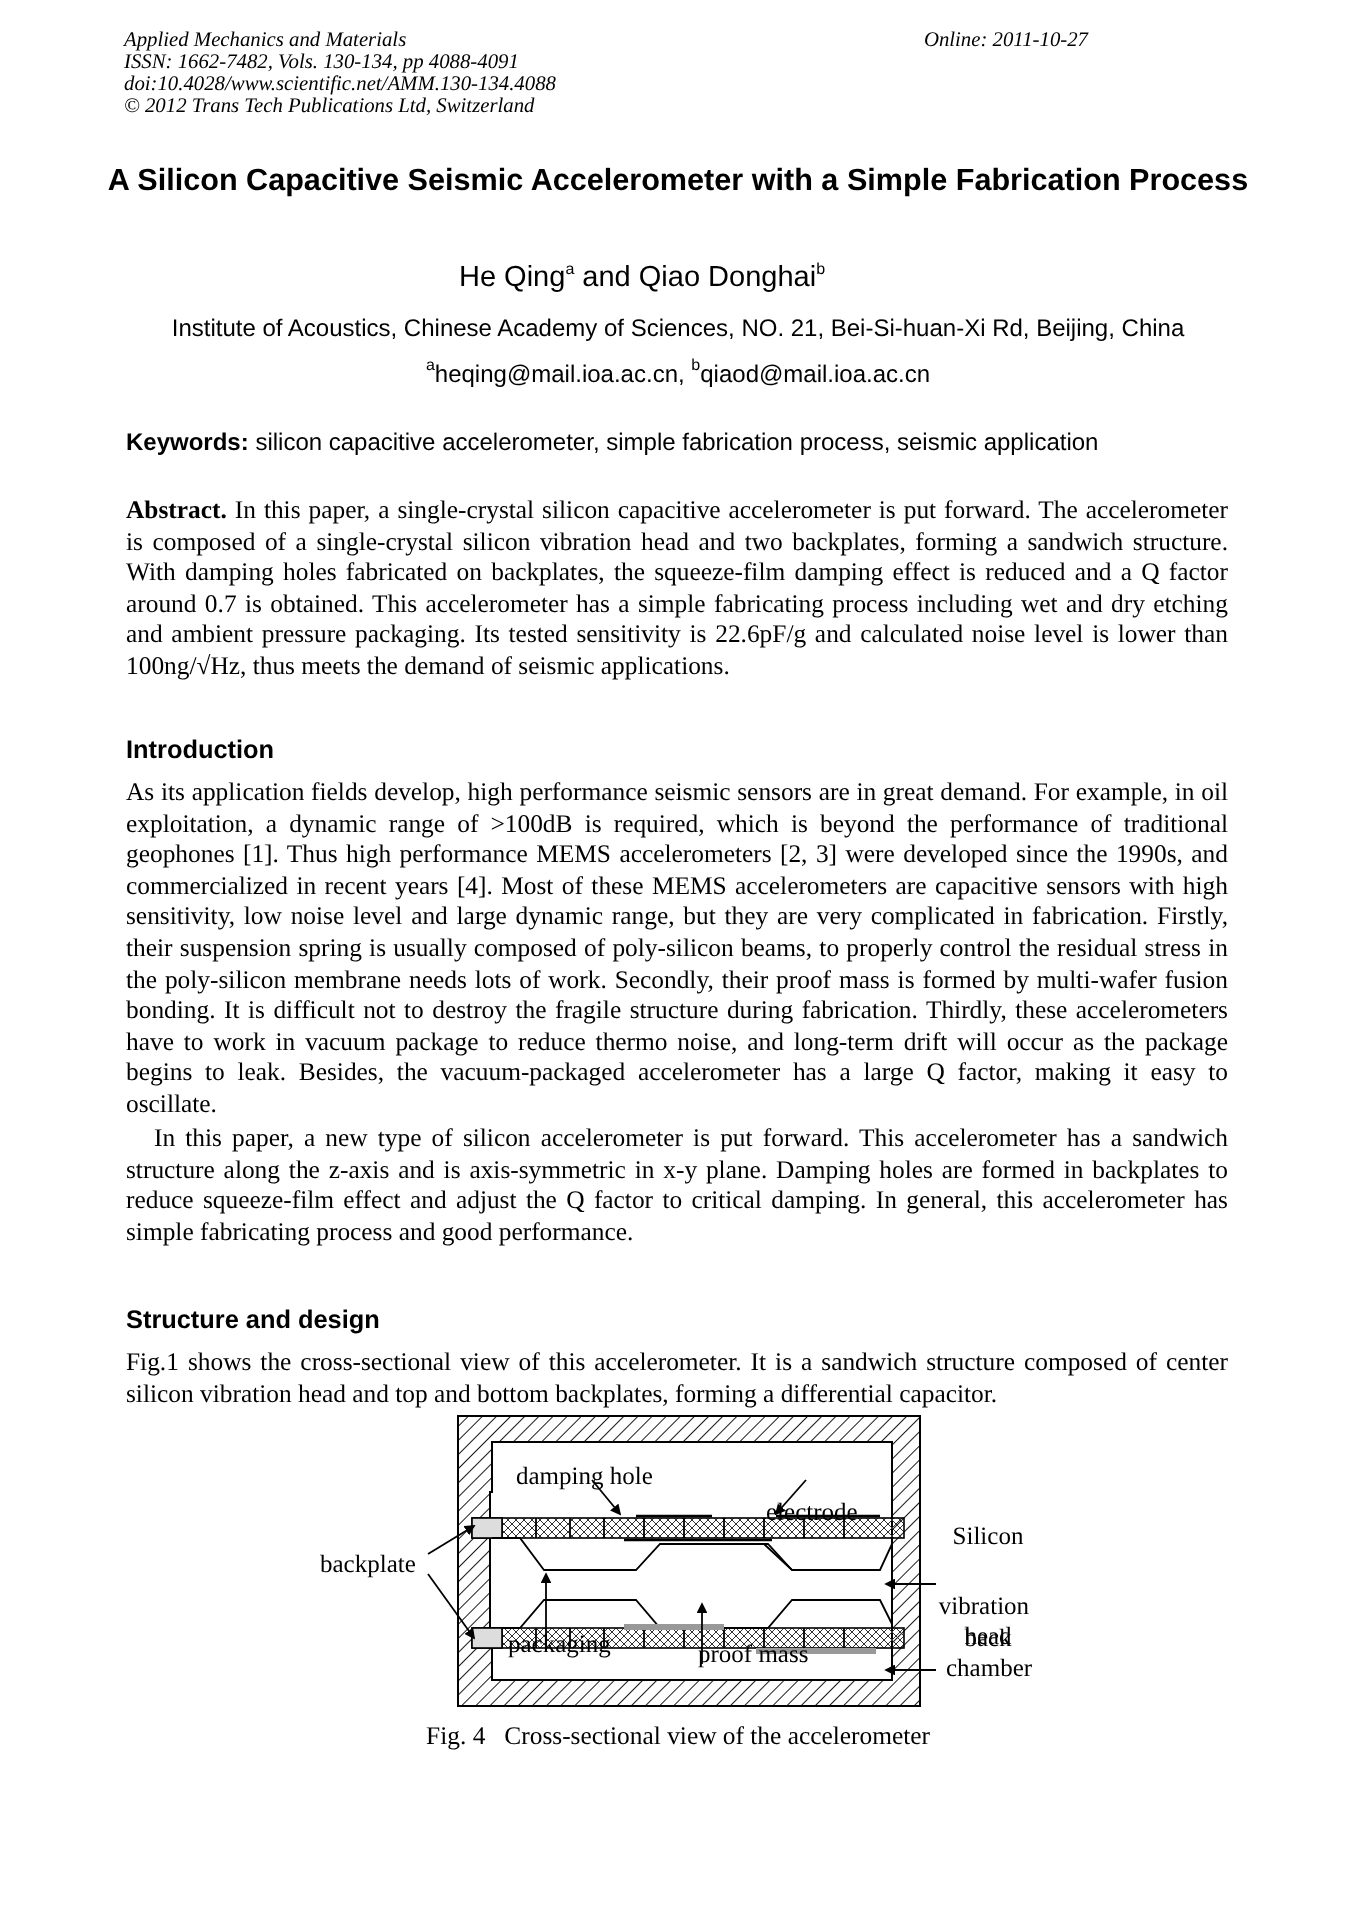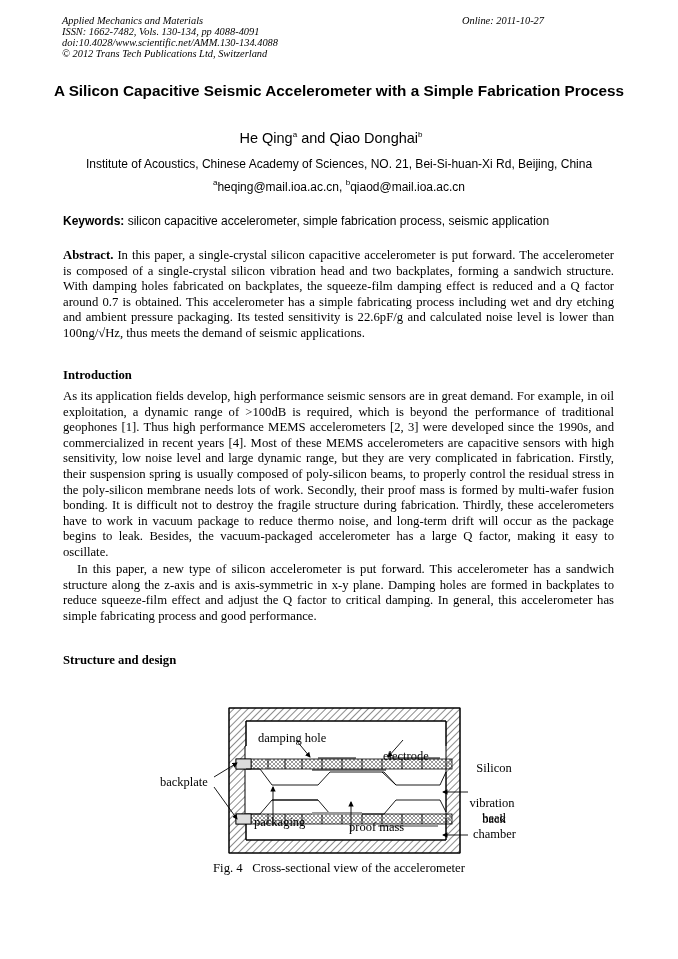--- a/index.html
+++ b/index.html
@@ -3,32 +3,32 @@
   <meta charset="utf-8">
   <style>
     html, body { margin: 0; padding: 0; background: #ffffff; }
     body { width: 678px; height: 959px; position: relative; overflow: hidden; color: #000; }
     .page { position: absolute; left: 0; top: 0; width: 608px; height: 959px; }
 
     .hdr { position: absolute; left: 62px; top: 15px; font-family: "Liberation Serif", serif; font-style: italic; font-size: 10.4px; line-height: 11px; }
     .hdr-online { position: absolute; right: 64px; top: 15px; font-family: "Liberation Serif", serif; font-style: italic; font-size: 10.4px; }
 
     .title { position: absolute; left: 50px; width: 578px; top: 81px; text-align: center; font-family: "Liberation Sans", sans-serif; font-weight: bold; font-size: 15.3px; line-height: 20px; }
-    .authors { position: absolute; left: 42px; width: 578px; top: 130px; text-align: center; font-family: "Liberation Sans", sans-serif; font-size: 14.5px; }
+    .authors { position: absolute; left: 32px; width: 578px; top: 130px; text-align: center; font-family: "Liberation Sans", sans-serif; font-size: 14.5px; }
     .authors sup, .emails sup { font-size: 8px; vertical-align: 6px; }
     .affil { position: absolute; left: 40px; width: 598px; top: 157px; text-align: center; font-family: "Liberation Sans", sans-serif; font-size: 12px; white-space: nowrap; }
     .emails { position: absolute; left: 50px; width: 578px; top: 178px; text-align: center; font-family: "Liberation Sans", sans-serif; font-size: 12px; }
 
     .keywords { position: absolute; left: 63px; top: 214px; font-family: "Liberation Sans", sans-serif; font-size: 12px; white-space: nowrap; }
     .keywords b { font-weight: bold; }
 
     .para { position: absolute; left: 63px; width: 551px; font-family: "Liberation Serif", serif; font-size: 12.7px; line-height: 15.6px; text-align: justify; }
     .para b { font-weight: bold; }
     .indent { text-indent: 14px; }
-    .heading { position: absolute; left: 63px; font-family: Liberation Serif, serif; font-weight: bold; font-size: 12.7px; }
+    .heading { position: absolute; left: 63px; font-family: Liberation Sans, sans-serif; font-weight: bold; font-size: 12.7px; }
 
     .figure { position: absolute; left: 150px; top: 700px; width: 380px; height: 160px; }
     .figure svg { position: absolute; left: 0; top: 0; }
     .flabel { position: absolute; font-family: "Liberation Serif", serif; font-size: 12.5px; line-height: 15px; white-space: nowrap; }
     .caption { position: absolute; left: 50px; width: 578px; top: 861px; text-align: center; font-family: "Liberation Serif", serif; font-size: 12.7px; }
   </style>
 </head>
 <body>
 
 <div class="page">
@@ -62,20 +62,21 @@
   </div>
 
   <div class="heading" style="top:368px;">Introduction</div>
 
   <div class="para" style="top:389px;">As its application fields develop, high performance seismic sensors are in great demand. For example, in oil exploitation, a dynamic range of &gt;100dB is required, which is beyond the performance of traditional geophones [1]. Thus high performance MEMS accelerometers [2, 3] were developed since the 1990s, and commercialized in recent years [4]. Most of these MEMS accelerometers are capacitive sensors with high sensitivity, low noise level and large dynamic range, but they are very complicated in fabrication. Firstly, their suspension spring is usually composed of poly-silicon beams, to properly control the residual stress in the poly-silicon membrane needs lots of work. Secondly, their proof mass is formed by multi-wafer fusion bonding. It is difficult not to destroy the fragile structure during fabrication. Thirdly, these accelerometers have to work in vacuum package to reduce thermo noise, and long-term drift will occur as the package begins to leak. Besides, the vacuum-packaged accelerometer has a large Q factor, making it easy to oscillate.</div>
 
   <div class="para indent" style="top:562px;">In this paper, a new type of silicon accelerometer is put forward. This accelerometer has a sandwich structure along the z-axis and is axis-symmetric in x-y plane. Damping holes are formed in backplates to reduce squeeze-film effect and adjust the Q factor to critical damping. In general, this accelerometer has simple fabricating process and good performance.</div>
 
   <div class="heading" style="top:653px;">Structure and design</div>
 
+  <div class="para" style="top:674px;">Fig.1 shows the cross-sectional view of this accelerometer. It is a sandwich structure composed of center silicon vibration head and top and bottom backplates, forming a differential capacitor.</div>
 
   <div class="figure">
     <svg width="380" height="160" viewBox="0 0 380 160">
       <defs>
         <pattern id="hatch" width="5" height="5" patternUnits="userSpaceOnUse" patternTransform="rotate(45)">
           <line x1="0" y1="0" x2="0" y2="5" stroke="#000" stroke-width="0.9"></line>
         </pattern>
         <pattern id="cross" width="4" height="4" patternUnits="userSpaceOnUse">
           <path d="M0,0 L4,4 M4,0 L0,4" stroke="#333" stroke-width="0.5"></path>
         </pattern>

